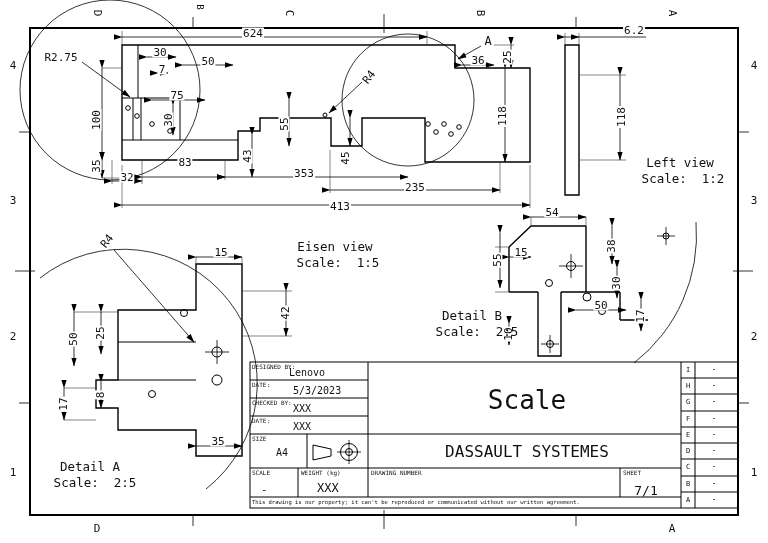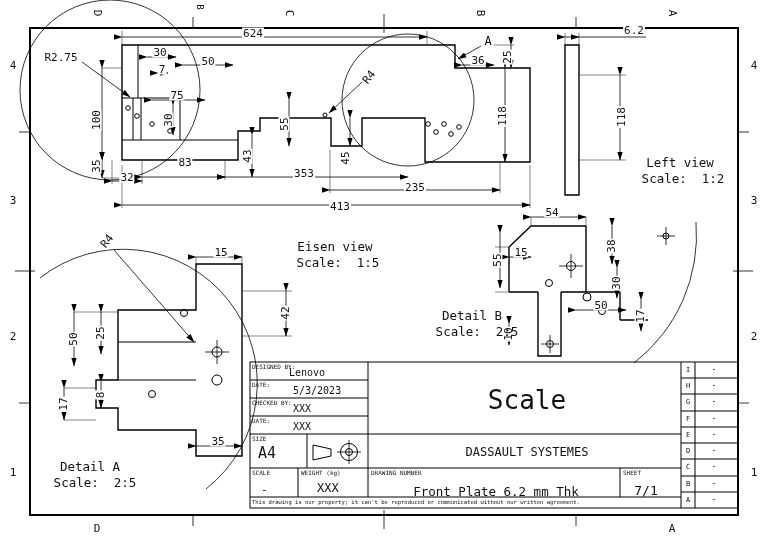--- a/index.html
+++ b/index.html
@@ -214,29 +214,28 @@
 
 <span class="tb" style="left:252px;top:367px">DESIGNED BY:</span>
 <span class="tb tbv" style="left:289px;top:373px">Lenovo</span>
 <span class="tb" style="left:252px;top:385px">DATE:</span>
 <span class="tb tbv" style="left:293px;top:391px">5/3/2023</span>
 <span class="tb" style="left:252px;top:403px">CHECKED BY:</span>
 <span class="tb tbv" style="left:293px;top:409px">XXX</span>
 <span class="tb" style="left:252px;top:421px">DATE:</span>
 <span class="tb tbv" style="left:293px;top:427px">XXX</span>
 <span class="tb" style="left:252px;top:439px">SIZE</span>
-<span class="tb tbv" style="left:258px;top:453px;font-size:15px">A4</span>
+<span class="tb tbv" style="left:276px;top:453px;font-size:10px">A4</span>
 <span class="tb" style="left:252px;top:473px">SCALE</span>
 <span class="tb tbv" style="left:261px;top:489px;font-size:11px">-</span>
 <span class="tb" style="left:301px;top:473px">WEIGHT (kg)</span>
 <span class="tb tbv" style="left:317px;top:488px;font-size:12px">XXX</span>
 <span class="t" style="left:527px;top:400px;font-size:26px;background:transparent">Scale</span>
-<span class="t" style="left:527px;top:452px;font-size:12px;background:transparent">DASSAULT SYSTEMES</span>
+<span class="t" style="left:527px;top:452px;font-size:16px;background:transparent">DASSAULT SYSTEMES</span>
 <span class="tb" style="left:371px;top:473px">DRAWING NUMBER</span>
-<span class="t" style="left:496px;top:492px;font-size:12.5px;background:transparent">Front Plate 6.2 mm Thk</span>
 <span class="tb" style="left:623px;top:473px">SHEET</span>
 <span class="t" style="left:646px;top:490px;font-size:13px;background:transparent">7/1</span>
 <span class="tb" style="left:252px;top:503px;font-size:5.5px">This drawing is our property; it can't be reproduced or communicated without our written agreement.</span>
 
 <span class="t" style="left:688px;top:370px;font-size:7px;background:transparent">I</span>
 <span class="t" style="left:714px;top:370px;font-size:8px;background:transparent">-</span>
 <span class="t" style="left:688px;top:386px;font-size:7px;background:transparent">H</span>
 <span class="t" style="left:714px;top:386px;font-size:8px;background:transparent">-</span>
 <span class="t" style="left:688px;top:402px;font-size:7px;background:transparent">G</span>
 <span class="t" style="left:714px;top:402px;font-size:8px;background:transparent">-</span>

